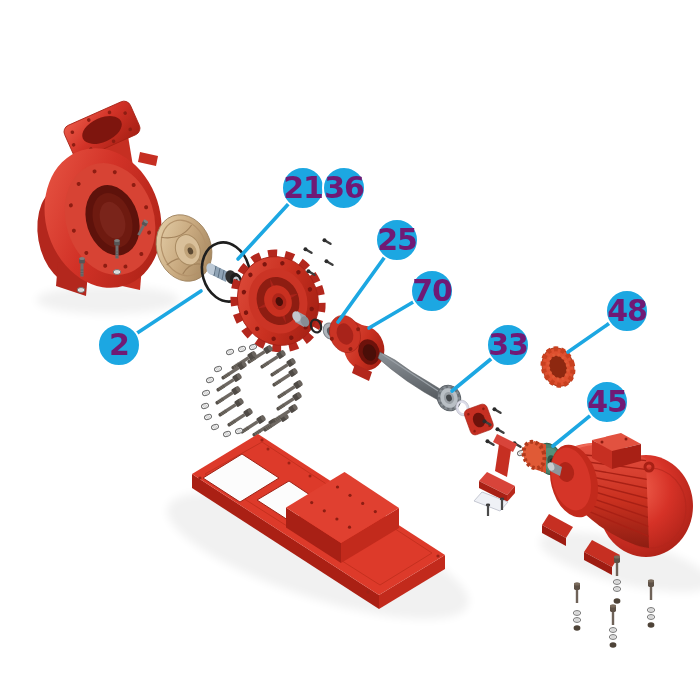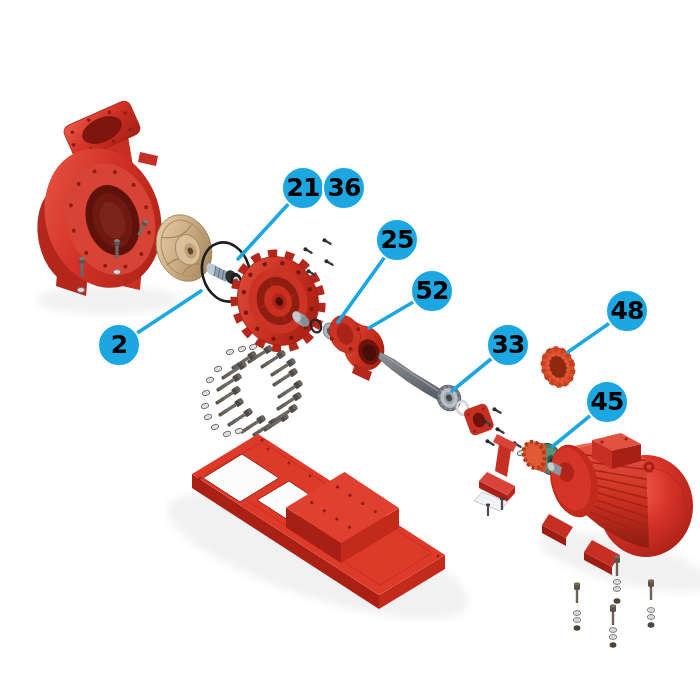--- a/index.html
+++ b/index.html
@@ -3,21 +3,21 @@
 <meta charset="utf-8">
 <style>
   html,body{margin:0;padding:0;width:700px;height:700px;background:var(--background,#fff);overflow:hidden;
             font-family:"DejaVu Sans","Liberation Sans",sans-serif;}
   #stage{position:relative;width:700px;height:700px;background:var(--background,#fff);}
   #drawing{position:absolute;left:0;top:0;}
   .leader{stroke:var(--callout-blue,#1CA7E2);stroke-width:3.6;stroke-linecap:round;fill:none;}
   .callout{
     position:absolute;width:40px;height:40px;border-radius:50%;
     background:var(--callout-blue,#1CA7E2);border:2px solid #fff;
-    color:#000000;font-weight:bold;font-size:25px;line-height:40px;text-align:center;
+    color:#701a75;font-weight:bold;font-size:30px;line-height:40px;text-align:center;
     letter-spacing:-1px;box-sizing:content-box;user-select:none;
   }
 </style>
 </head>
 <body>
 
 <div id="stage">
 <svg id="drawing" width="700" height="700" viewBox="0 0 700 700">
 <defs>
   <linearGradient id="gRed" x1="0" y1="0" x2="1" y2="1">
@@ -430,17 +430,17 @@
   <line class="leader" x1="508" y1="345" x2="452" y2="391"></line>
   <line class="leader" x1="627" y1="311" x2="568" y2="352"></line>
   <line class="leader" x1="607" y1="402" x2="553" y2="446"></line>
 </g>
 </svg>
 
 <div class="callout" style="left:281px;top:166px"><span>21</span></div>
 <div class="callout" style="left:322px;top:166px"><span>36</span></div>
 <div class="callout" style="left:97px;top:323px"><span>2</span></div>
 <div class="callout" style="left:375px;top:218px"><span>25</span></div>
-<div class="callout" style="left:410px;top:269px"><span>52</span></div>
+<div class="callout" style="left:410px;top:269px"><span>70</span></div>
 <div class="callout" style="left:486px;top:323px"><span>33</span></div>
 <div class="callout" style="left:605px;top:289px"><span>48</span></div>
 <div class="callout" style="left:585px;top:380px"><span>45</span></div>
 </div>
 
 </body></html>

